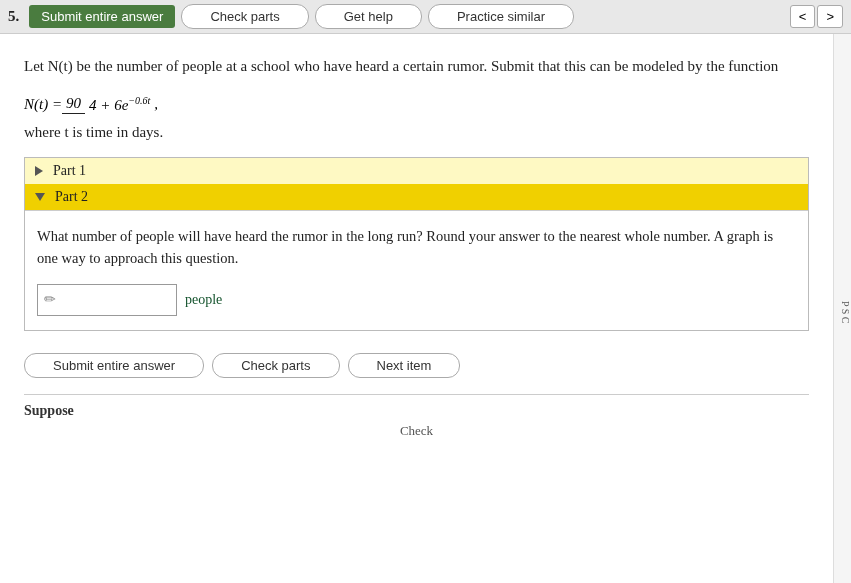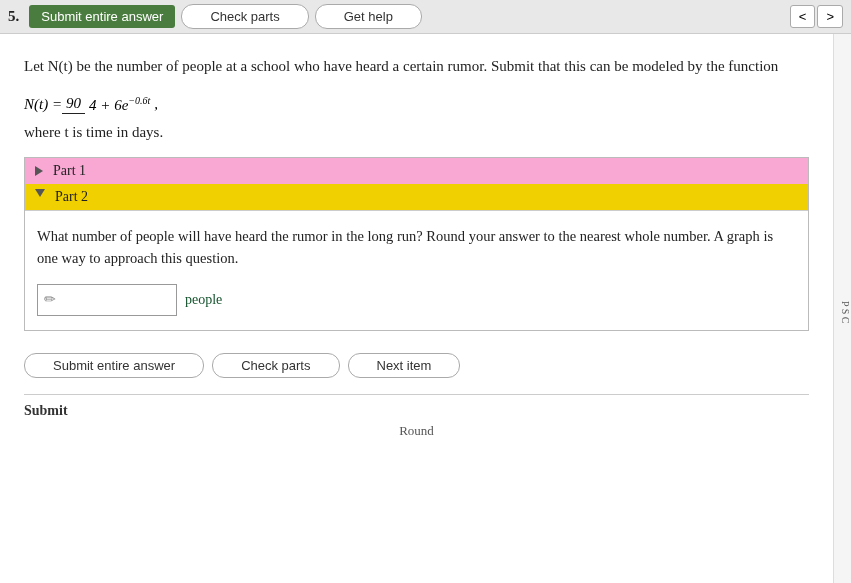--- a/index.html
+++ b/index.html
@@ -132,36 +132,36 @@
       color: #222;
       margin-bottom: 16px;
     }
 
     .parts-container {
       border: 1px solid #bbb;
       margin-bottom: 16px;
     }
 
     .part-row-green {
-      background: #f9a8d4;
+      background: #fef9c3;
       color: #222;
       padding: 5px 10px;
       font-size: 14px;
       display: flex;
       align-items: center;
       gap: 6px;
     }
 
     .part-row-yellow {
       background: #f0d000;
       color: #222;
       padding: 5px 10px;
       font-size: 14px;
       display: flex;
-      align-items: flex-start;
+      align-items: center;
       gap: 6px;
     }
 
     .part-content {
       padding: 14px 12px;
       font-size: 14.5px;
       line-height: 1.55;
       color: #222;
       border-top: 1px solid #ccc;
       background: white;
@@ -245,20 +245,21 @@
     }
   </style>
 </head>
 <body>
 
 <div class="top-bar">
   <span class="question-number">5.</span>
   <button class="btn-primary">Submit entire answer</button>
   <button class="btn-secondary">Check parts</button>
   <button class="btn-secondary">Get help</button>
+  <button class="btn-secondary">Practice similar</button>
   <div class="nav-group">
     <button class="nav-btn">&lt;</button>
     <button class="nav-btn">&gt;</button>
   </div>
 </div>
 
 <div class="main-content">
   <div class="problem-area">
 
     <p class="problem-text">Let N(t) be the number of people at a school who have heard a certain rumor. Submit that this can be modeled by the function</p>
@@ -302,23 +303,23 @@
       </div>
     </div>
 
     <div class="bottom-buttons">
       <button class="btn-secondary">Submit entire answer</button>
       <button class="btn-secondary">Check parts</button>
       <button class="btn-secondary">Next item</button>
     </div>
 
     <div class="answers-section">
-      <div class="answers-label">Submit</div>
+      <div class="answers-label">Suppose</div>
       <div class="score-row">
-        <span>Round</span>
+        <span>Check</span>
       </div>
     </div>
 
   </div>
 
   <div class="side-panel">
     <span>P S C</span>
   </div>
 </div>
 

